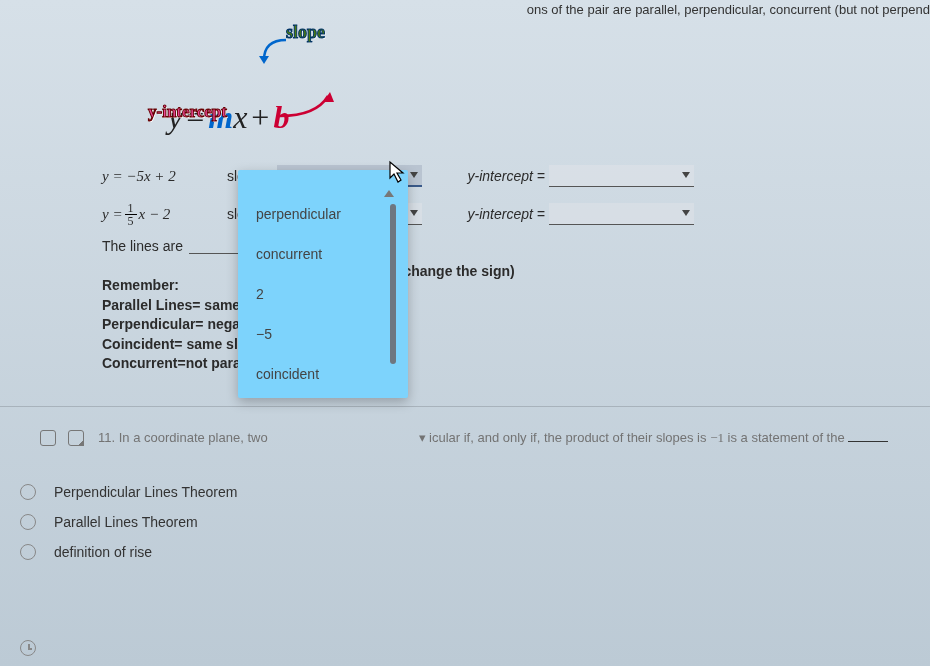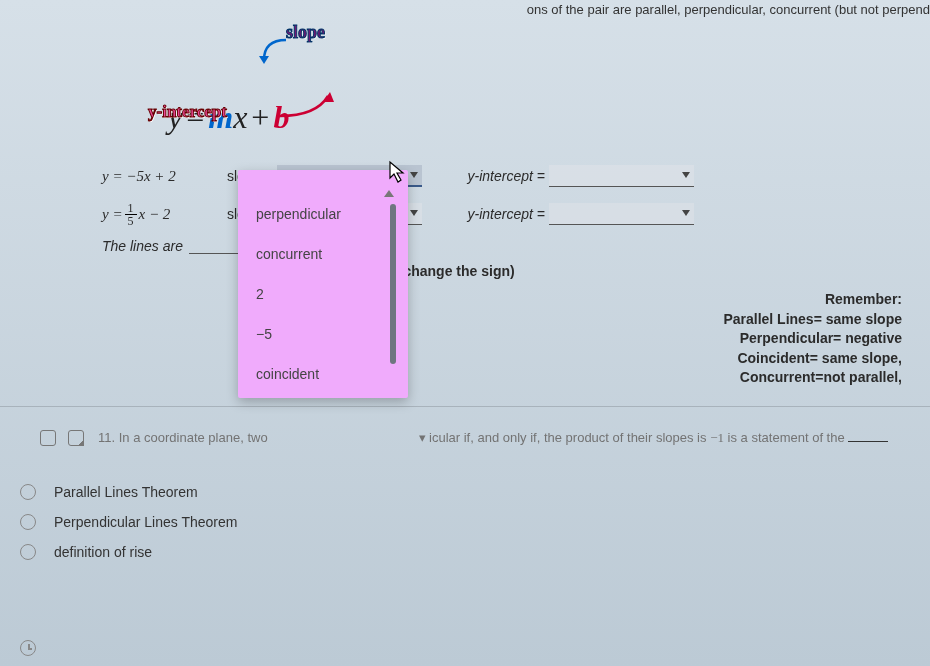--- a/index.html
+++ b/index.html
@@ -29,21 +29,21 @@
       width: 250px;
       height: 110px;
     }
     .slope-label {
       position: absolute;
       top: 0;
       left: 138px;
       font-family: 'Comic Sans MS', cursive;
       font-size: 18px;
       font-weight: bold;
-      color: #701a75;
+      color: #4d7c0f;
       -webkit-text-stroke: 1px #003366;
       text-shadow: 1px 1px 0 #fff;
     }
     .slope-arrow {
       position: absolute;
       top: 10px;
       left: 108px;
     }
     .equation {
       position: absolute;
@@ -126,43 +126,41 @@
       border-left: 4px solid transparent;
       border-right: 4px solid transparent;
       border-top: 6px solid #444;
     }
     .gap { width: 46px; display: inline-block;}
     .lines-are {
       margin-top: 8px;
       font-size: 14px;
       display: flex;
       align-items: flex-end;
-      font-style: italic;
     }
     .lines-are .underline-blank {
       width: 130px;
       border-bottom: 1px solid #555;
       height: 16px;
       margin-left: 6px;
     }
     .remember {
-      margin-top: 36px;
+      margin-top: 22px;
       font-size: 14px;
       line-height: 1.4;
-      text-align: right;
     }
     .remember .title { font-weight: bold; }
     .remember .row { }
     .remember .lead { font-weight: bold; }
     .dropdown {
       position: absolute;
       top: 170px;
       left: 238px;
       width: 170px;
-      background: #f0abfc;
+      background: #7dd3fc;
       border-radius: 2px;
       box-shadow: 0 4px 12px rgba(0,0,0,0.25);
       z-index: 50;
       padding: 4px 0 4px 0;
     }
     .dropdown .spacer-top {
       height: 20px;
       border-bottom: 0px;
       position: relative;
     }
@@ -399,25 +397,25 @@
     <span>icular if, and only if, the product of their slopes is</span>
     <span class="math-neg1">−1</span>
     <span>is a statement of the</span>
     <span class="blank-inline"></span>
   </div>
 </div>
 
 <div class="choices">
   <div class="choice">
     <div class="radio"></div>
-    <div class="label">Parallel Lines Theorem</div>
+    <div class="label">Perpendicular Lines Theorem</div>
   </div>
   <div class="choice">
     <div class="radio"></div>
-    <div class="label">Perpendicular Lines Theorem</div>
+    <div class="label">Parallel Lines Theorem</div>
   </div>
   <div class="choice">
     <div class="radio"></div>
     <div class="label">definition of rise</div>
   </div>
 </div>
 
 <div class="clock-icon"></div>
 
 </body></html>

